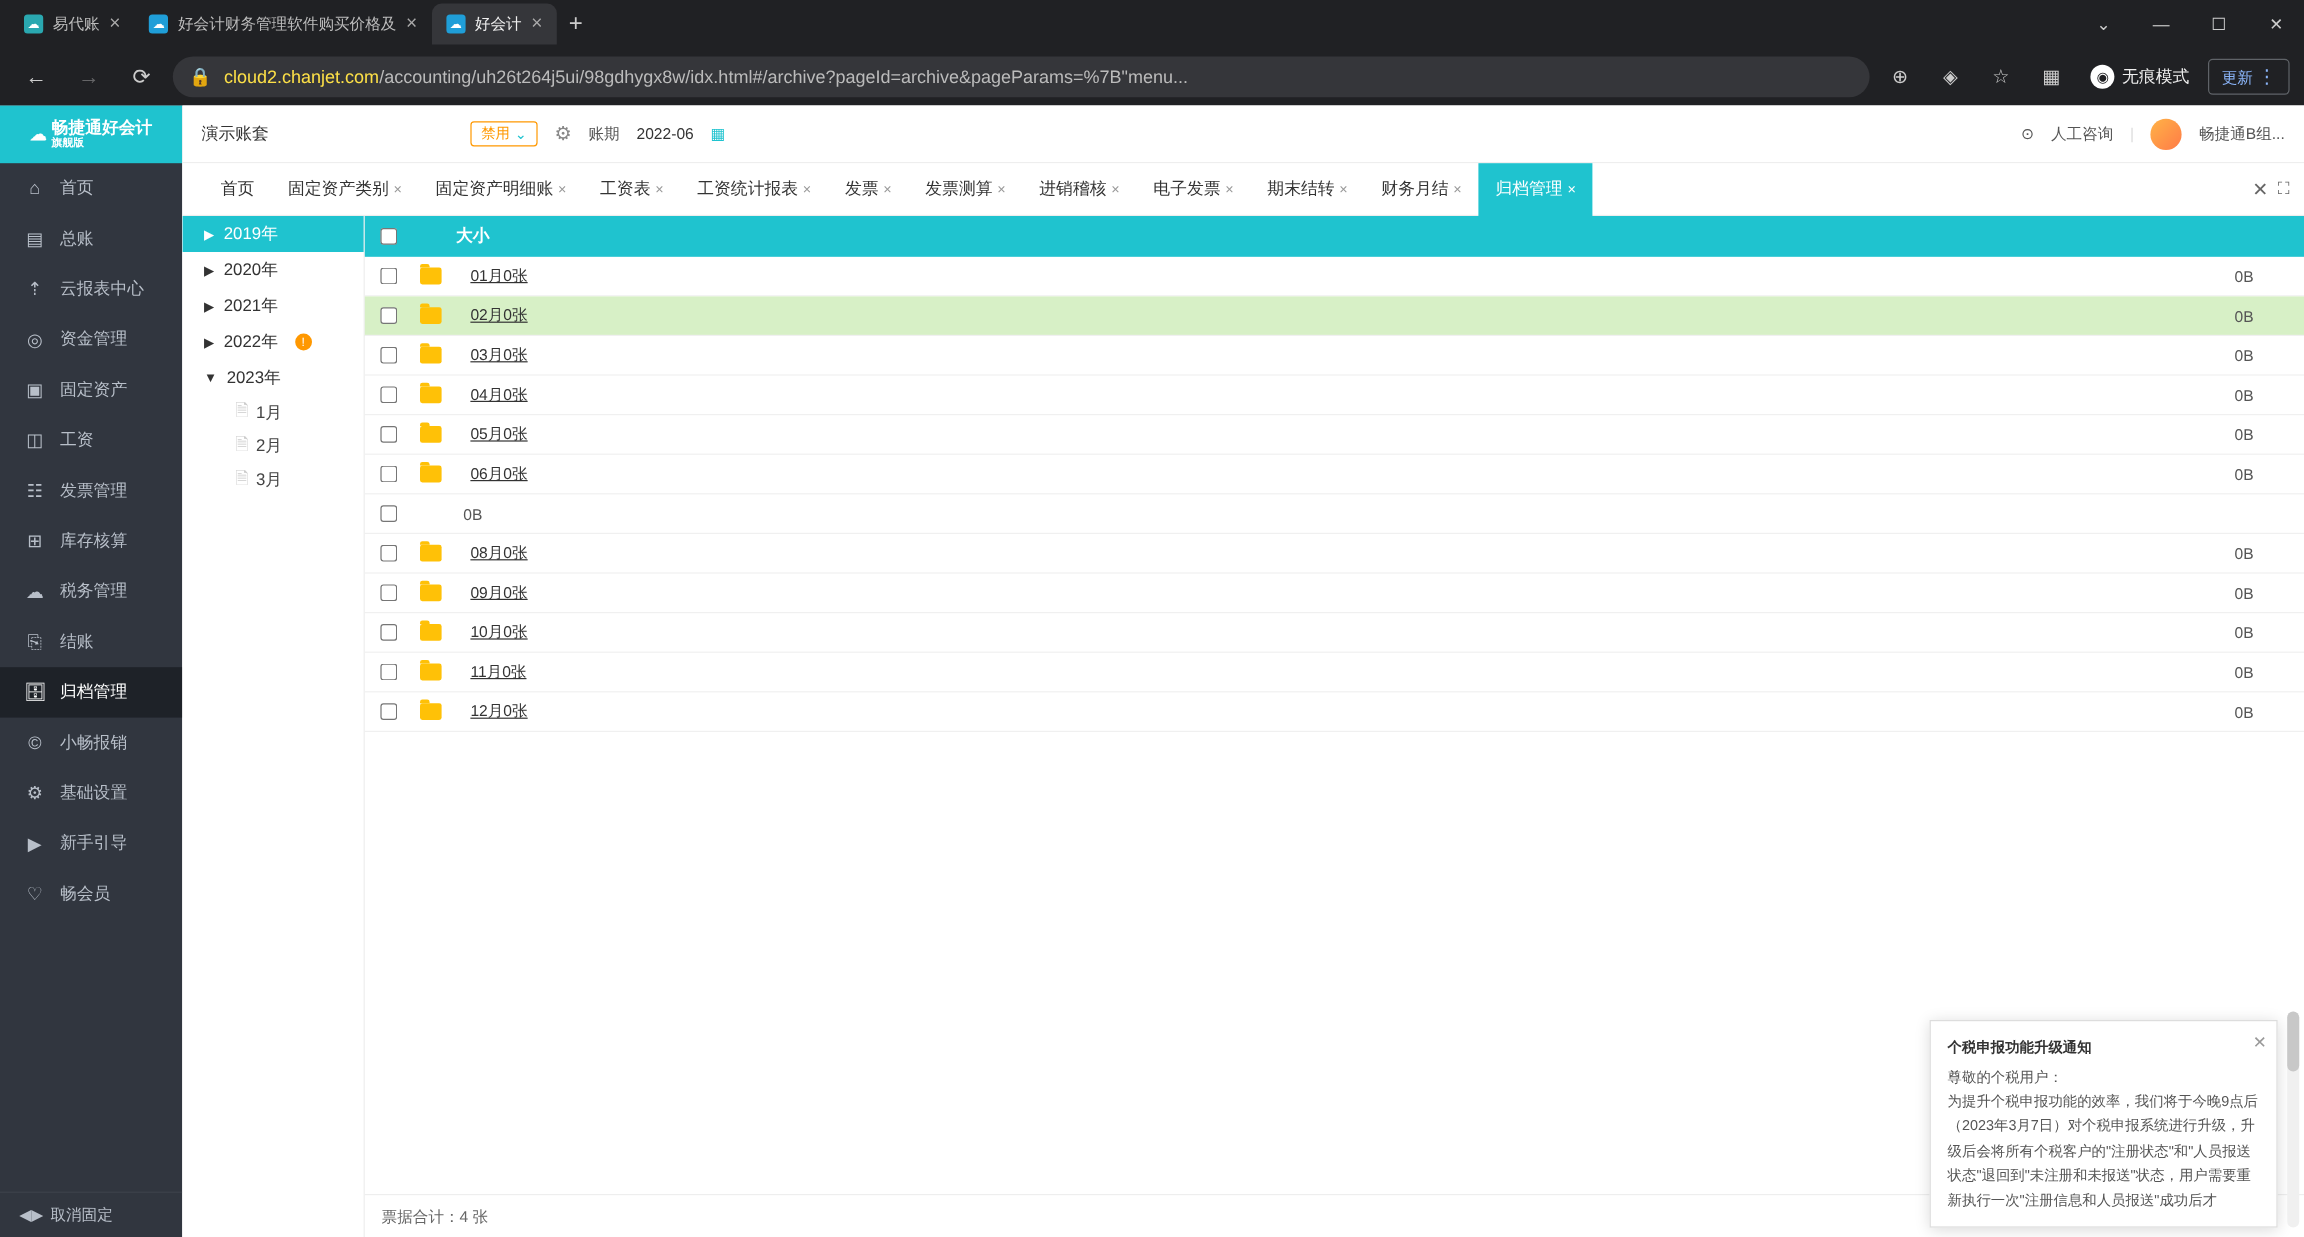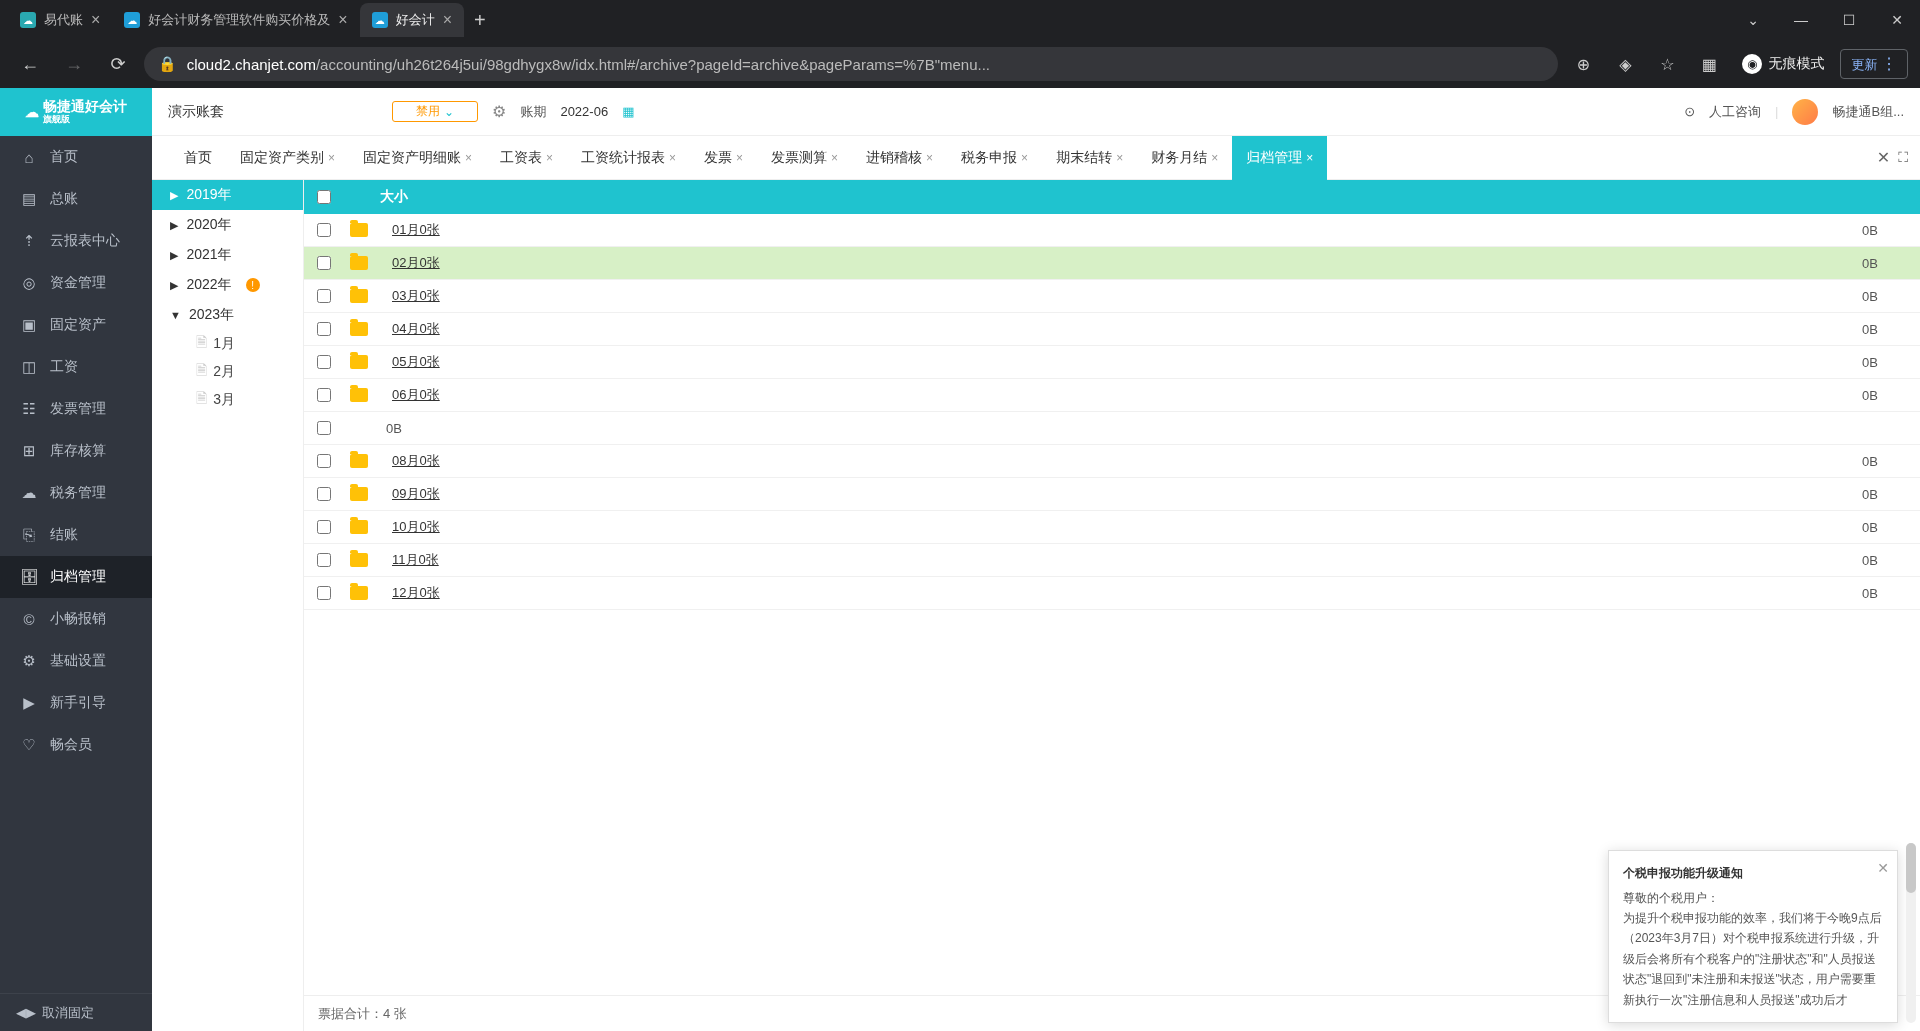--- a/index.html
+++ b/index.html
@@ -11,38 +11,38 @@
 .browser-tab { height: 34px; padding: 0 12px; display: flex; align-items: center; gap: 8px; color: #bbb; font-size: 13px; border-radius: 8px 8px 0 0; max-width: 280px; cursor: pointer; }
 .browser-tab.active { background: #35363a; color: #eee; }
 .tab-favicon { width: 16px; height: 16px; border-radius: 3px; display: flex; align-items: center; justify-content: center; font-size: 10px; }
 .tab-close { color: #aaa; font-size: 16px; margin-left: auto; }
 .new-tab { color: #ccc; font-size: 20px; padding: 0 10px; cursor: pointer; }
 .window-controls { margin-left: auto; display: flex; gap: 2px; }
 .wc-btn { width: 46px; height: 32px; display: flex; align-items: center; justify-content: center; color: #ccc; font-size: 14px; }
 .address-bar { height: 48px; display: flex; align-items: center; gap: 8px; padding: 0 12px; }
 .nav-arrow { width: 36px; height: 36px; display: flex; align-items: center; justify-content: center; color: #ccc; font-size: 18px; border-radius: 18px; }
 .url-box { flex: 1; height: 34px; background: #35363a; border-radius: 17px; display: flex; align-items: center; padding: 0 14px; gap: 10px; color: #bbb; font-size: 15px; overflow: hidden; white-space: nowrap; }
-.url-host { color: #ffffff; }
+.url-host { color: #fde047; }
 .ext-icon { width: 34px; height: 34px; display: flex; align-items: center; justify-content: center; color: #ccc; font-size: 16px; }
 .incognito-label { color: #eee; font-size: 14px; padding: 0 8px; display: flex; align-items: center; gap: 6px; }
 .update-btn { color: #8ab4f8; border: 1px solid #5f6368; border-radius: 4px; padding: 4px 10px; font-size: 13px; }
 
 
 .app { display: flex; height: 943px; }
 .sidebar { width: 152px; background: #31363f; color: #b8bfc9; display: flex; flex-direction: column; }
 .logo-box { height: 48px; background: #1fc3cf; display: flex; align-items: center; justify-content: center; color: #fff; font-size: 14px; gap: 4px; font-weight: bold; }
 .side-item { height: 42px; display: flex; align-items: center; gap: 12px; padding-left: 20px; font-size: 14px; cursor: pointer; }
 .side-item.active { background: #1e2228; color: #fff; }
 .side-icon { width: 18px; font-size: 15px; text-align: center; }
 .side-footer { margin-top: auto; height: 38px; display: flex; align-items: center; padding-left: 16px; font-size: 13px; gap: 6px; border-top: 1px solid #3d424b; }
 
 .main { flex: 1; background: #f5f5f5; display: flex; flex-direction: column; }
 .top-toolbar { height: 48px; background: #fff; display: flex; align-items: center; padding: 0 16px; gap: 14px; font-size: 13px; color: #333; border-bottom: 1px solid #eee; }
 .demo-account { font-size: 14px; color: #333; }
-.disable-badge { border: 1px solid #ff9800; color: #ff9800; font-size: 12px; padding: 1px 23px; border-radius: 3px; display: flex; align-items: center; gap: 4px; }
+.disable-badge { border: 1px solid #ff9800; color: #ff9800; font-size: 12px; padding: 1px 8px; border-radius: 3px; display: flex; align-items: center; gap: 4px; }
 .period-label { color: #555; }
 .period-value { color: #333; }
 .top-right { margin-left: auto; display: flex; align-items: center; gap: 14px; color: #555; font-size: 13px; }
 .avatar { width: 26px; height: 26px; border-radius: 50%; background: linear-gradient(135deg,#ffb347,#ff7b47); }
 
 .page-tabs { height: 44px; background: #fff; display: flex; align-items: center; padding-left: 18px; font-size: 14px; color: #333; border-bottom: 1px solid #eee; }
 .page-tab { padding: 0 14px; height: 44px; display: flex; align-items: center; gap: 4px; cursor: pointer; white-space: nowrap; }
 .page-tab .x { color: #999; font-size: 12px; }
 .page-tab.active { background: #1fc3cf; color: #fff; }
 .page-tab.active .x { color: #fff; }
@@ -261,21 +261,21 @@
           </div>
           <div class="page-tab">
             <span>发票测算</span>
             <span class="x">×</span>
           </div>
           <div class="page-tab">
             <span>进销稽核</span>
             <span class="x">×</span>
           </div>
           <div class="page-tab">
-            <span>税务申报</span>
+            <span>电子发票</span>
             <span class="x">×</span>
           </div>
           <div class="page-tab">
             <span>期末结转</span>
             <span class="x">×</span>
           </div>
           <div class="page-tab">
             <span>财务月结</span>
             <span class="x">×</span>
           </div>

